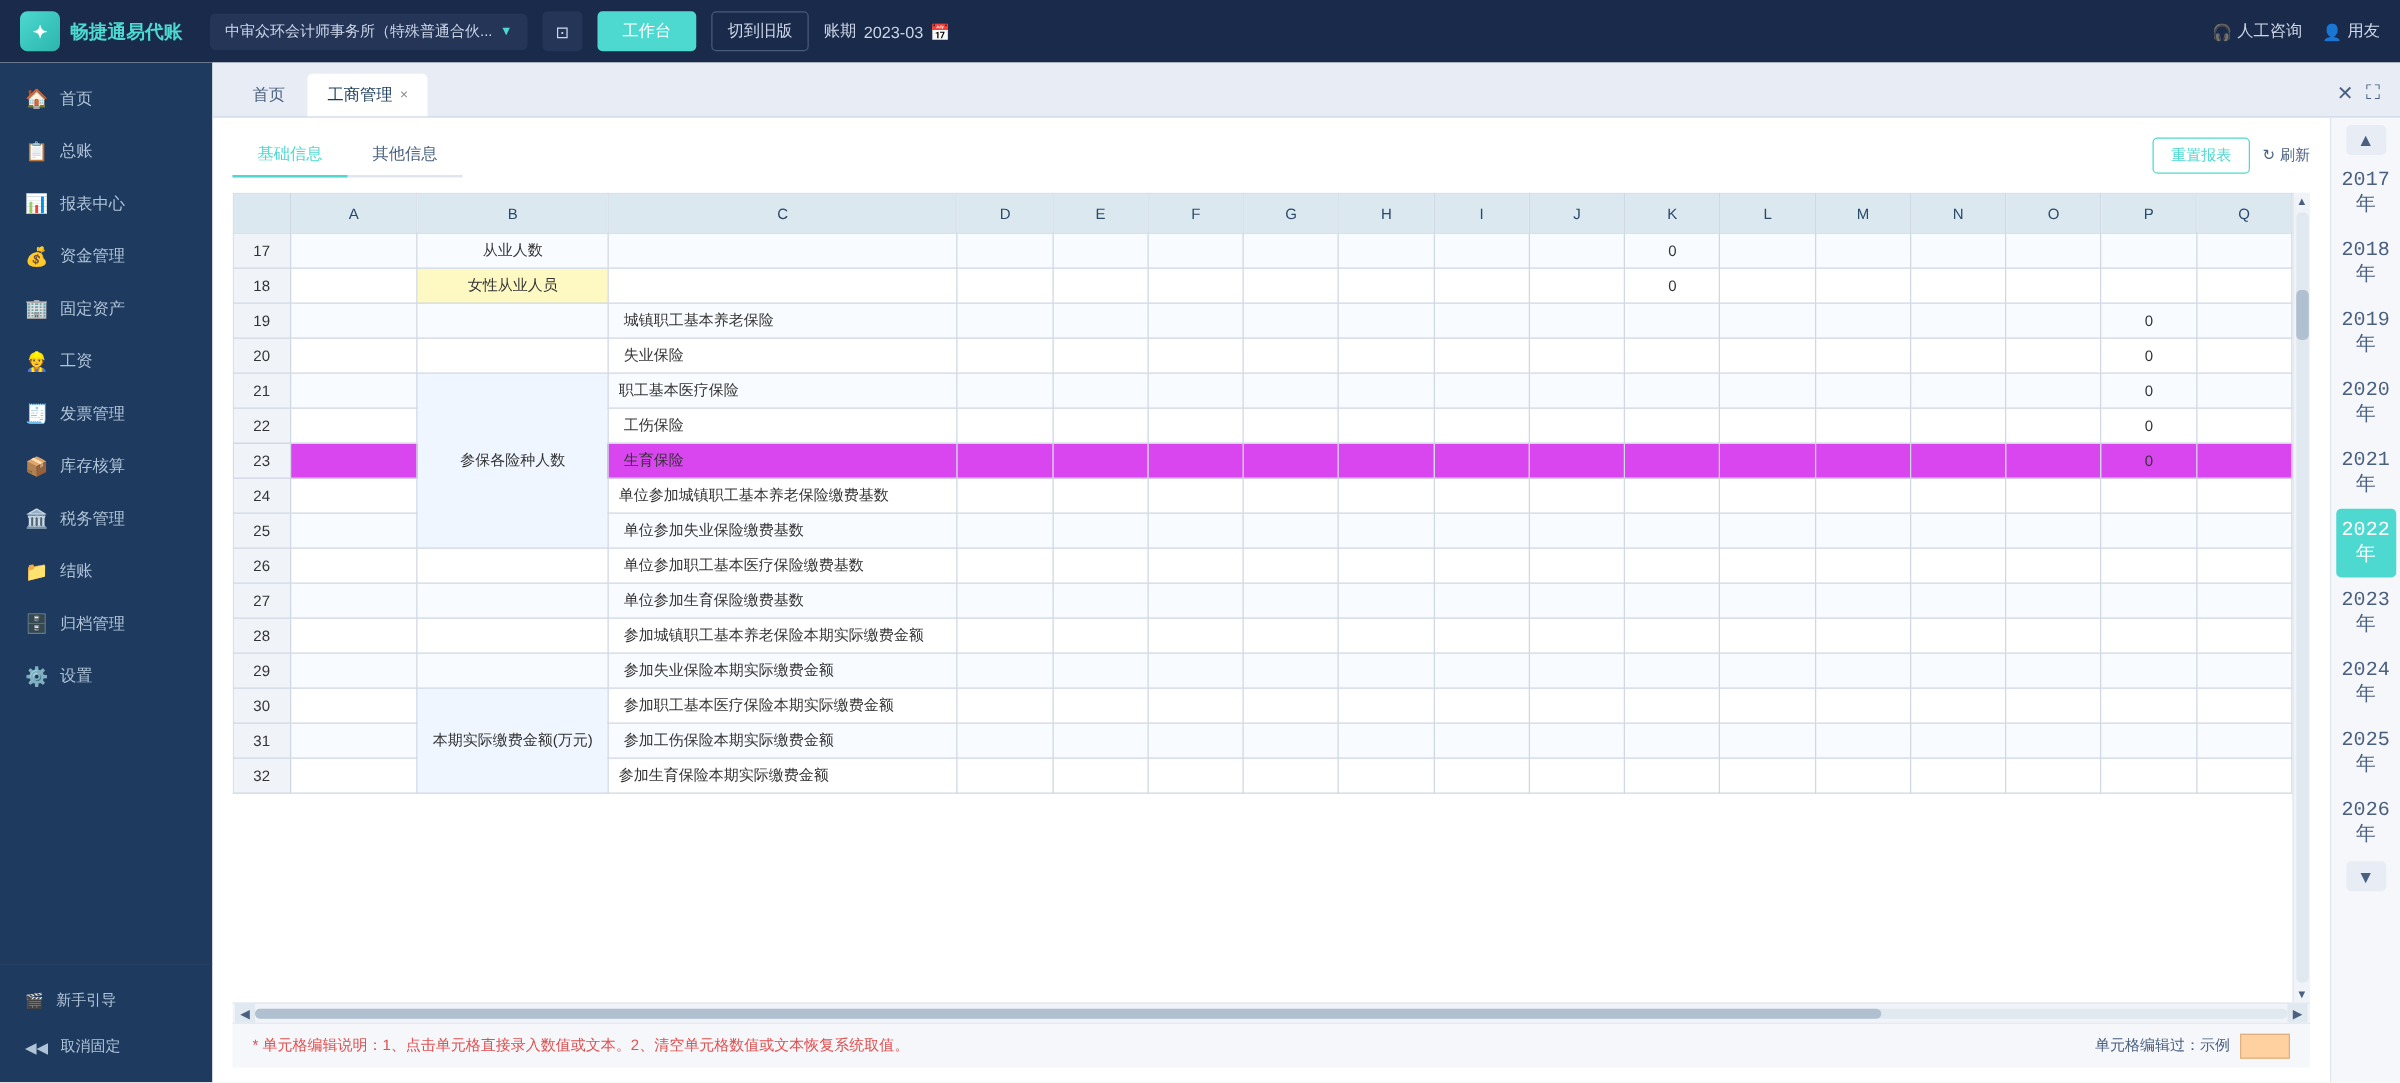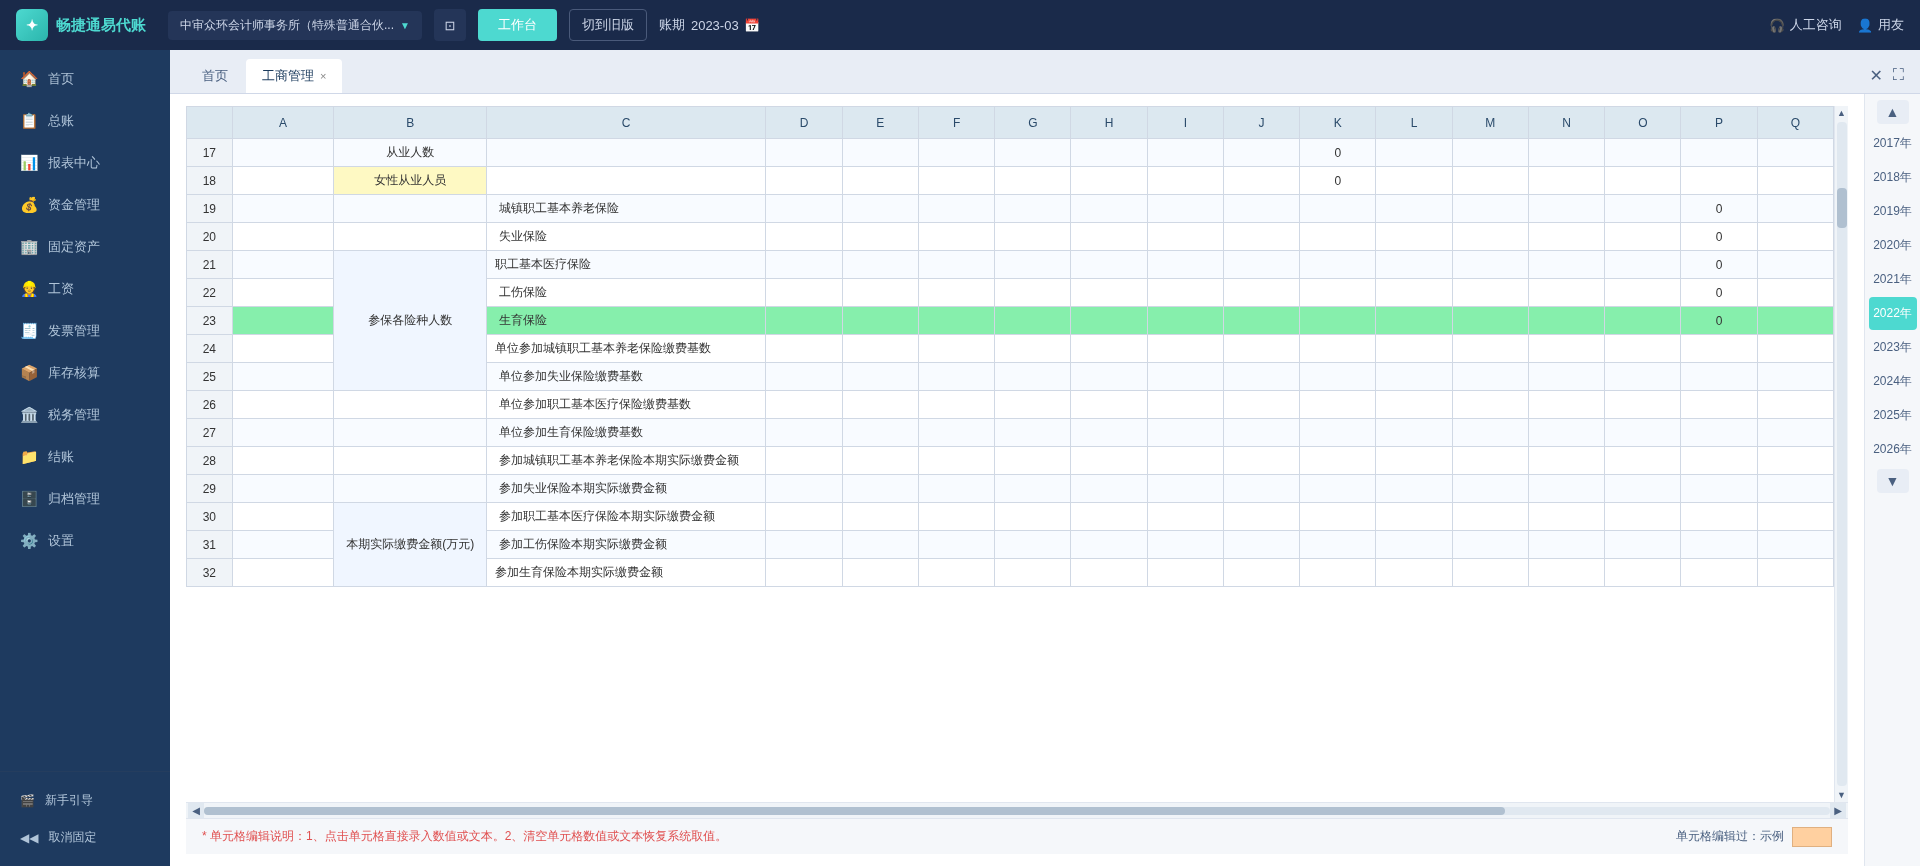--- a/index.html
+++ b/index.html
@@ -65,21 +65,21 @@
     .col-b { width: 120px; }
     .col-c { width: 220px; }
     .col-rest { width: 60px; }
     .spreadsheet td { padding: 5px 8px; color: #333; }
     .row-num { background: #f0f4f8; color: #666; text-align: center; font-size: 11px; }
     .cell-label { color: #333; }
     .header-row th { background: #dce8f0 !important; }
 
     
     .year-panel { width: 56px; background: #f5f7fa; border-left: 1px solid #e0e6ef; display: flex; flex-direction: column; align-items: center; padding: 4px 0; overflow-y: auto; flex-shrink: 0; }
-    .year-item { width: 48px; padding: 8px 4px; text-align: center; font-size: 12px; color: #4a6080; cursor: pointer; border-radius: 4px; margin: 1px 0; }
+    .year-item { width: 48px; padding: 8px 4px; text-align: center; font-size: 16px; color: #4a6080; cursor: pointer; border-radius: 4px; margin: 1px 0; font-family: Liberation Mono, monospace; }
     .year-item.active { background: #4dd9d0; color: white; font-weight: 500; }
     .year-nav-btn { width: 32px; height: 24px; background: #e8edf5; border-radius: 4px; display: flex; align-items: center; justify-content: center; cursor: pointer; color: #4a6080; margin: 2px 0; font-size: 14px; }
 
     
     .status-bar { height: 36px; background: #f5f7fa; border-top: 1px solid #e0e6ef; display: flex; align-items: center; padding: 0 16px; flex-shrink: 0; font-size: 12px; color: #e05050; gap: 4px; }
     .status-bar .note { color: #e05050; }
     .status-right { margin-left: auto; display: flex; align-items: center; gap: 8px; color: #4a6080; }
     .cell-edited-sample { width: 40px; height: 20px; background: #ffd0a0; border: 1px solid #e0b080; display: inline-block; }
 
     
@@ -202,20 +202,37 @@
       <div class="tab-window-controls">
         <span>✕</span>
         <span>⛶</span>
       </div>
     </div>
 
     <div class="page-content">
 
       <div class="inner-content">
 
+        <div class="inner-tabs-row">
+          <div class="inner-tabs">
+            <div class="inner-tab active">
+              <span>基础信息</span>
+            </div>
+            <div class="inner-tab">
+              <span>其他信息</span>
+            </div>
+          </div>
+          <div class="inner-tab-actions">
+            <button class="reset-btn">重置报表</button>
+            <button class="refresh-btn">
+              <span>↻</span>
+              <span>刷新</span>
+            </button>
+          </div>
+        </div>
 
         <div class="spreadsheet-wrapper">
           <div style="display:flex; flex:1; overflow:hidden;">
             <div class="spreadsheet-scroll-area" style="flex:1;">
               <table class="spreadsheet">
                 <thead>
                   <tr class="header-row">
                     <th class="col-num"></th>
                     <th class="col-a">A</th>
                     <th class="col-b">B</th>
@@ -349,21 +366,21 @@
                       <td></td>
                       <td></td>
                       <td></td>
                       <td></td>
                       <td></td>
                       <td></td>
                       <td></td>
                       <td style="text-align: center;">0</td>
                       <td></td>
                     </tr>
-                    <tr style="background: #86efac;">
+                    <tr style="background: #d946ef;">
                       <td class="row-num">23</td>
                       <td></td>
                       <td style="padding-left: 12px; margin-left: 31px;">生育保险</td>
                       <td></td>
                       <td></td>
                       <td></td>
                       <td></td>
                       <td></td>
                       <td></td>
                       <td></td>

